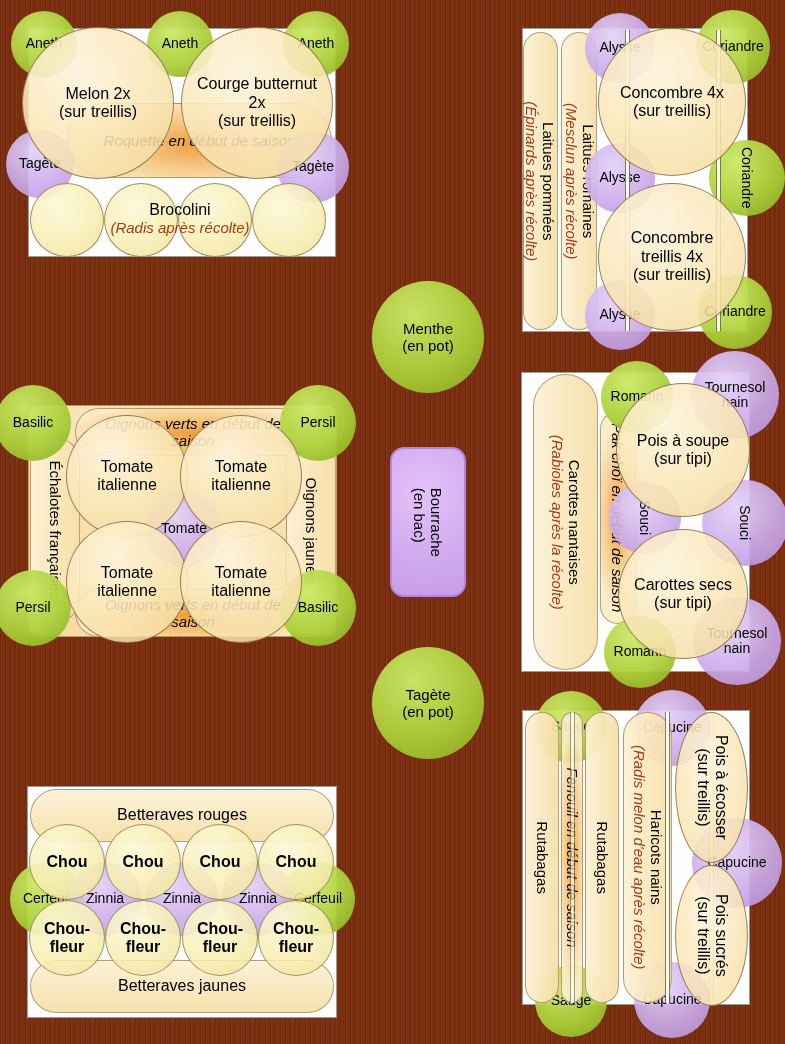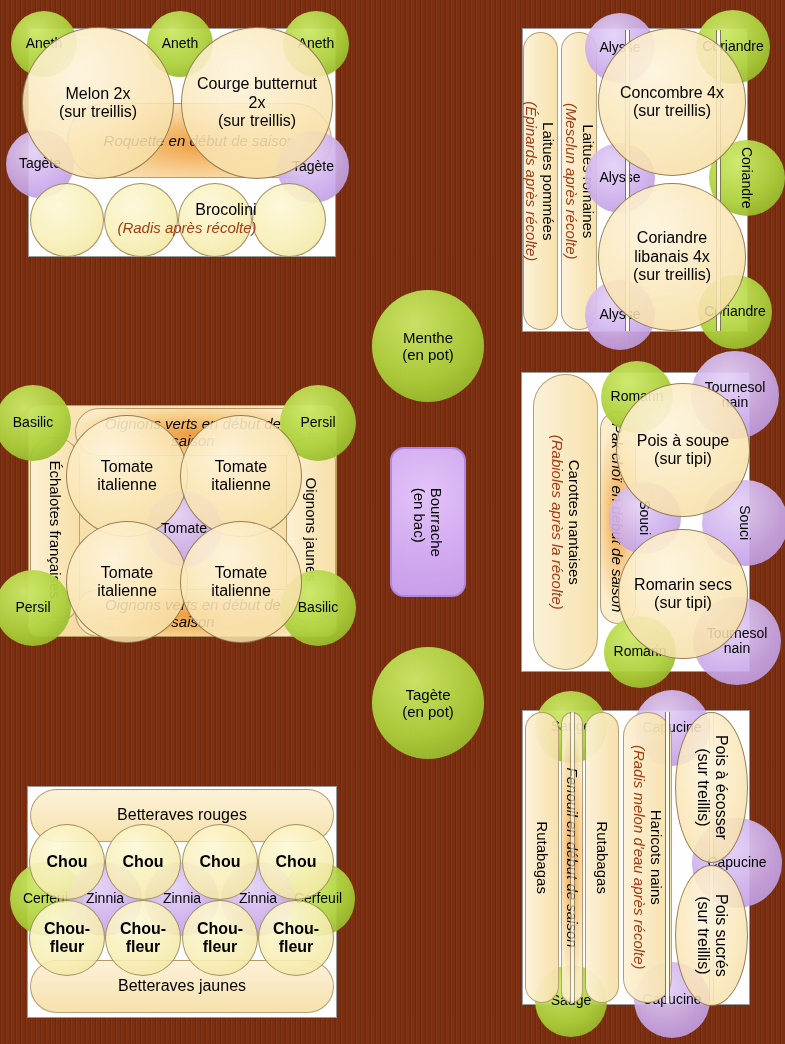--- a/index.html
+++ b/index.html
@@ -78,21 +78,21 @@
       <div>Melon 2x</div>
       <div>(sur treillis)</div>
     </div>
   </div>
   <div class="circle c-tan" style="left:181px;top:27px;width:152px;height:152px;">
     <div class="t16" style="width:122px;">
       <div>Courge butternut 2x</div>
       <div>(sur treillis)</div>
     </div>
   </div>
-  <div class="lbl t16" style="left:187px;top:219px;white-space:nowrap;text-align:right;">
+  <div class="lbl t16" style="left:180px;top:219px;white-space:nowrap;">
     <div>Brocolini</div>
     <div class="red t15">(Radis après récolte)</div>
   </div>
 
   <div class="pill v" style="left:523px;top:32px;width:35px;height:298px;border-radius:18px;">
     <div class="rot t15">
       <div class="nw">Laitues pommées</div>
       <div class="nw red">(Épinards après récolte)</div>
     </div>
   </div>
@@ -123,26 +123,26 @@
   <div class="trel" style="left:625px;top:30px;height:301px;"></div>
   <div class="trel" style="left:716px;top:30px;height:301px;"></div>
   <div class="circle c-tan" style="left:598px;top:28px;width:148px;height:148px;">
     <div class="t16">
       <div>Concombre 4x</div>
       <div>(sur treillis)</div>
     </div>
   </div>
   <div class="circle c-tan" style="left:598px;top:183px;width:148px;height:148px;">
     <div class="t16" style="width:116px;">
-      <div>Coriandre libanais 4x</div>
+      <div>Concombre treillis 4x</div>
       <div>(sur treillis)</div>
     </div>
   </div>
 
-  <div class="circle c-grn" style="left:372px;top:290px;width:112px;height:112px;">
+  <div class="circle c-grn" style="left:372px;top:281px;width:112px;height:112px;">
     <div class="t15">
       <div>Menthe</div>
       <div>(en pot)</div>
     </div>
   </div>
   <div class="bac" style="left:390px;top:447px;width:76px;height:150px;">
     <div class="rot t15">
       <div class="nw">Bourrache</div>
       <div class="nw">(en bac)</div>
     </div>
@@ -221,21 +221,21 @@
     <div class="rot nw">Souci</div>
   </div>
   <div class="circle c-tan" style="left:616px;top:383px;width:134px;height:134px;align-items:center;">
     <div class="t16">
       <div>Pois à soupe</div>
       <div>(sur tipi)</div>
     </div>
   </div>
   <div class="circle c-tan" style="left:618px;top:529px;width:130px;height:130px;">
     <div class="t16">
-      <div>Romarin secs</div>
+      <div>Carottes secs</div>
       <div>(sur tipi)</div>
     </div>
   </div>
 
   <div class="pill" style="left:30px;top:789px;width:304px;height:53px;border-radius:27px;">
     <div class="t16">Betteraves rouges</div>
   </div>
   <div class="pill" style="left:30px;top:960px;width:304px;height:53px;border-radius:27px;">
     <div class="t16">Betteraves jaunes</div>
   </div>

